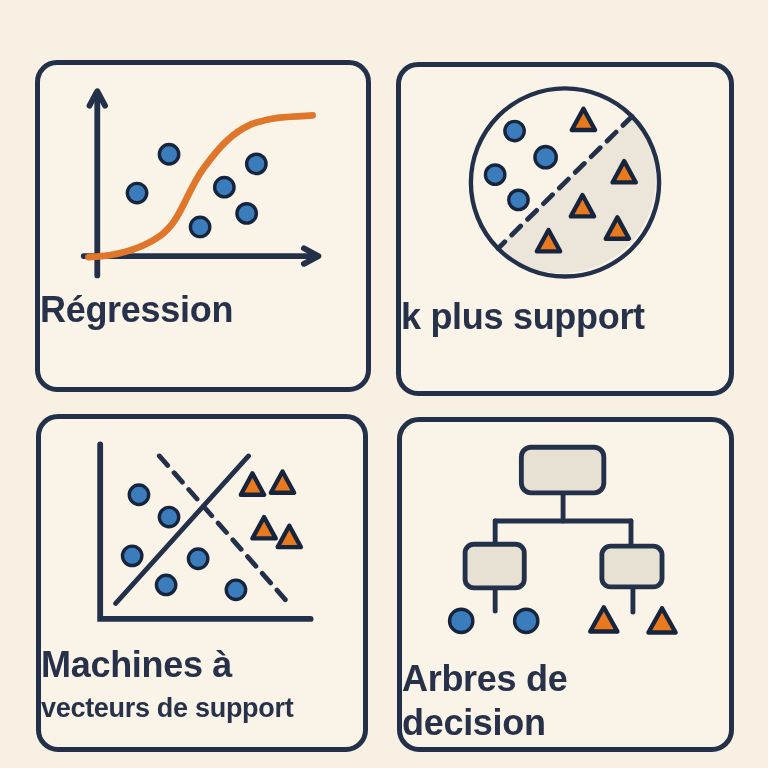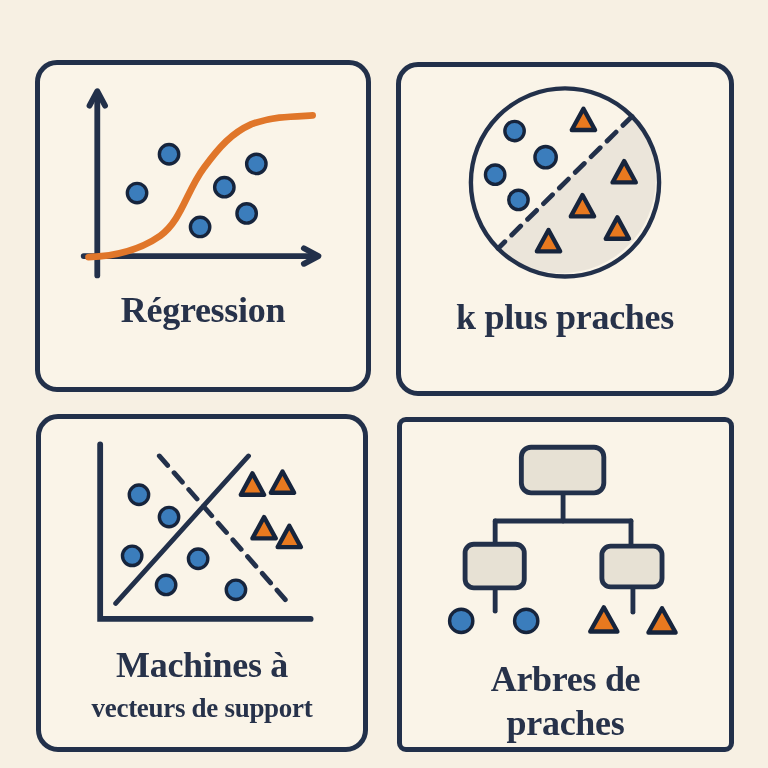--- a/index.html
+++ b/index.html
@@ -11,25 +11,25 @@
   .panel{
     position:absolute;box-sizing:border-box;
     background:var(--panel-bg,#faf4e8);
     border:5px solid var(--ink,#22304a);
     border-radius:22px;
   }
   .panel svg{position:absolute;left:0;top:0;width:100%;height:100%;}
   #panel-lr {left:35px; top:60px;  width:336px;height:332px;}
   #panel-knn{left:396px;top:62px;  width:338px;height:334px;}
   #panel-svm{left:36px; top:414px; width:332px;height:338px;}
-  #panel-dt {left:397px;top:417px; width:337px;height:335px;border-radius:9px;}
+  #panel-dt {left:397px;top:417px; width:337px;height:335px;}
 
   .label{
-    position:absolute;left:0;right:0;text-align:center;
-    color:var(--text,#27324a);font-weight:700;letter-spacing:-0.3px;font-family:Liberation Serif, serif;
+    position:absolute;left:0;right:0;text-align:left;
+    color:var(--text,#27324a);font-weight:700;letter-spacing:-0.3px;
   }
   .label span{display:block;font-size:36px;line-height:44px;}
   .label span.small{font-size:27px;line-height:42px;}
   #panel-lr  .label{top:223px;}
   #panel-knn .label{top:228px;}
   #panel-svm .label{top:224px;}
   #panel-dt  .label{top:235px;}
 
   
   .axis{stroke:var(--ink);stroke-width:6;stroke-linecap:round;fill:none;}
@@ -83,21 +83,21 @@
     </g>
     <g>
       <path class="tri" transform="translate(188,55)" d="M0,-12 L12,10 L-12,10 Z"></path>
       <path class="tri" transform="translate(230,109)" d="M0,-12 L12,10 L-12,10 Z"></path>
       <path class="tri" transform="translate(187,144)" d="M0,-12 L12,10 L-12,10 Z"></path>
       <path class="tri" transform="translate(223,167)" d="M0,-12 L12,10 L-12,10 Z"></path>
       <path class="tri" transform="translate(152,180)" d="M0,-12 L12,10 L-12,10 Z"></path>
     </g>
   </svg>
   <div class="label">
-    <span>k plus praches</span>
+    <span>k plus support</span>
   </div>
 </div>
 
 <div class="panel" id="panel-svm">
   <svg viewBox="0 0 332 338">
     <path class="axis" d="M61,26 L61,206 L278,206"></path>
     <path class="boundary" d="M77,190 L214,38"></path>
     <path class="boundary dashed" d="M122,38 L257,192"></path>
     <g>
       <circle class="dot" cx="101" cy="78" r="10"></circle>
@@ -135,15 +135,15 @@
     <rect class="treebox" x="206" y="128" width="62" height="42" rx="9"></rect>
     <g>
       <circle class="dot" cx="61" cy="205" r="12"></circle>
       <circle class="dot" cx="128" cy="205" r="12"></circle>
       <path class="tri" transform="translate(208,205)" d="M0,-14 L14,11 L-14,11 Z"></path>
       <path class="tri" transform="translate(268,206)" d="M0,-14 L14,11 L-14,11 Z"></path>
     </g>
   </svg>
   <div class="label">
     <span>Arbres de</span>
-    <span>praches</span>
+    <span>decision</span>
   </div>
 </div>
 
 </body></html>

